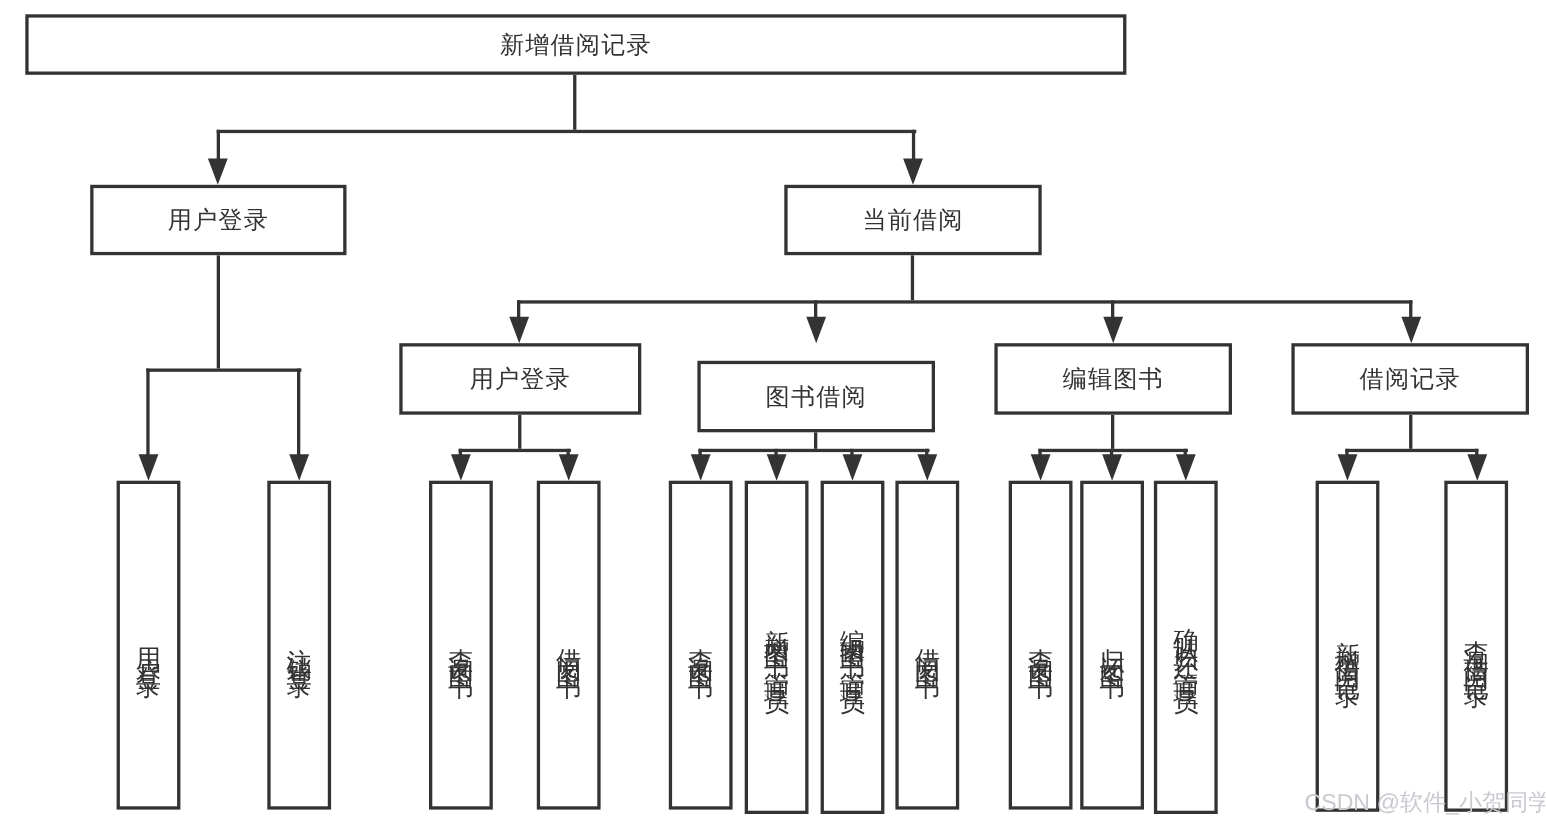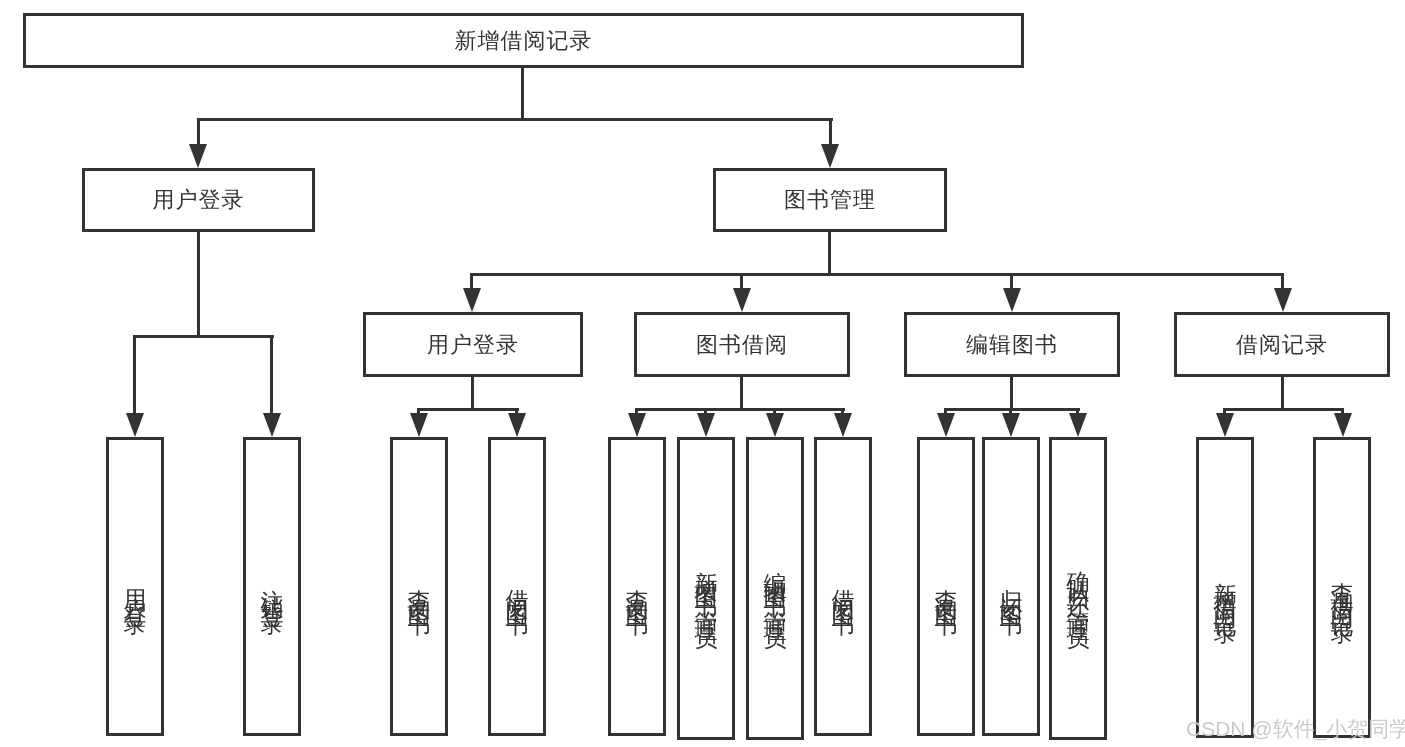--- a/index.html
+++ b/index.html
@@ -70,21 +70,21 @@
   <div class="hline" style="left:197px;top:118px;width:636px;"></div>
   <div class="vline" style="left:197px;top:118px;height:30px;"></div>
   <div class="arrow" style="left:189px;top:144px;"></div>
   <div class="vline" style="left:829px;top:118px;height:30px;"></div>
   <div class="arrow" style="left:821px;top:144px;"></div>
 
   <div class="box" style="left:82px;top:168px;width:233px;height:64px;">
     <span>用户登录</span>
   </div>
   <div class="box" style="left:713px;top:168px;width:234px;height:64px;">
-    <span>图书管理</span>
+    <span>当前借阅</span>
   </div>
 
   <div class="vline" style="left:197px;top:232px;height:103px;"></div>
   <div class="hline" style="left:133px;top:335px;width:141px;"></div>
   <div class="vline" style="left:133px;top:335px;height:80px;"></div>
   <div class="arrow" style="left:126px;top:413px;"></div>
   <div class="vline" style="left:270px;top:335px;height:80px;"></div>
   <div class="arrow" style="left:263px;top:413px;"></div>
 
   <div class="vline" style="left:828px;top:232px;height:41px;"></div>
@@ -94,21 +94,21 @@
   <div class="vline" style="left:740px;top:273px;height:18px;"></div>
   <div class="arrow" style="left:733px;top:288px;"></div>
   <div class="vline" style="left:1010px;top:273px;height:18px;"></div>
   <div class="arrow" style="left:1003px;top:288px;"></div>
   <div class="vline" style="left:1281px;top:273px;height:18px;"></div>
   <div class="arrow" style="left:1274px;top:288px;"></div>
 
   <div class="box" style="left:363px;top:312px;width:220px;height:65px;">
     <span>用户登录</span>
   </div>
-  <div class="box" style="left:634px;top:312px;width:216px;height:65px;">
+  <div class="box" style="left:634px;top:328px;width:216px;height:65px;">
     <span>图书借阅</span>
   </div>
   <div class="box" style="left:904px;top:312px;width:216px;height:65px;">
     <span>编辑图书</span>
   </div>
   <div class="box" style="left:1174px;top:312px;width:216px;height:65px;">
     <span>借阅记录</span>
   </div>
 
   <div class="vline" style="left:471px;top:377px;height:31px;"></div>

